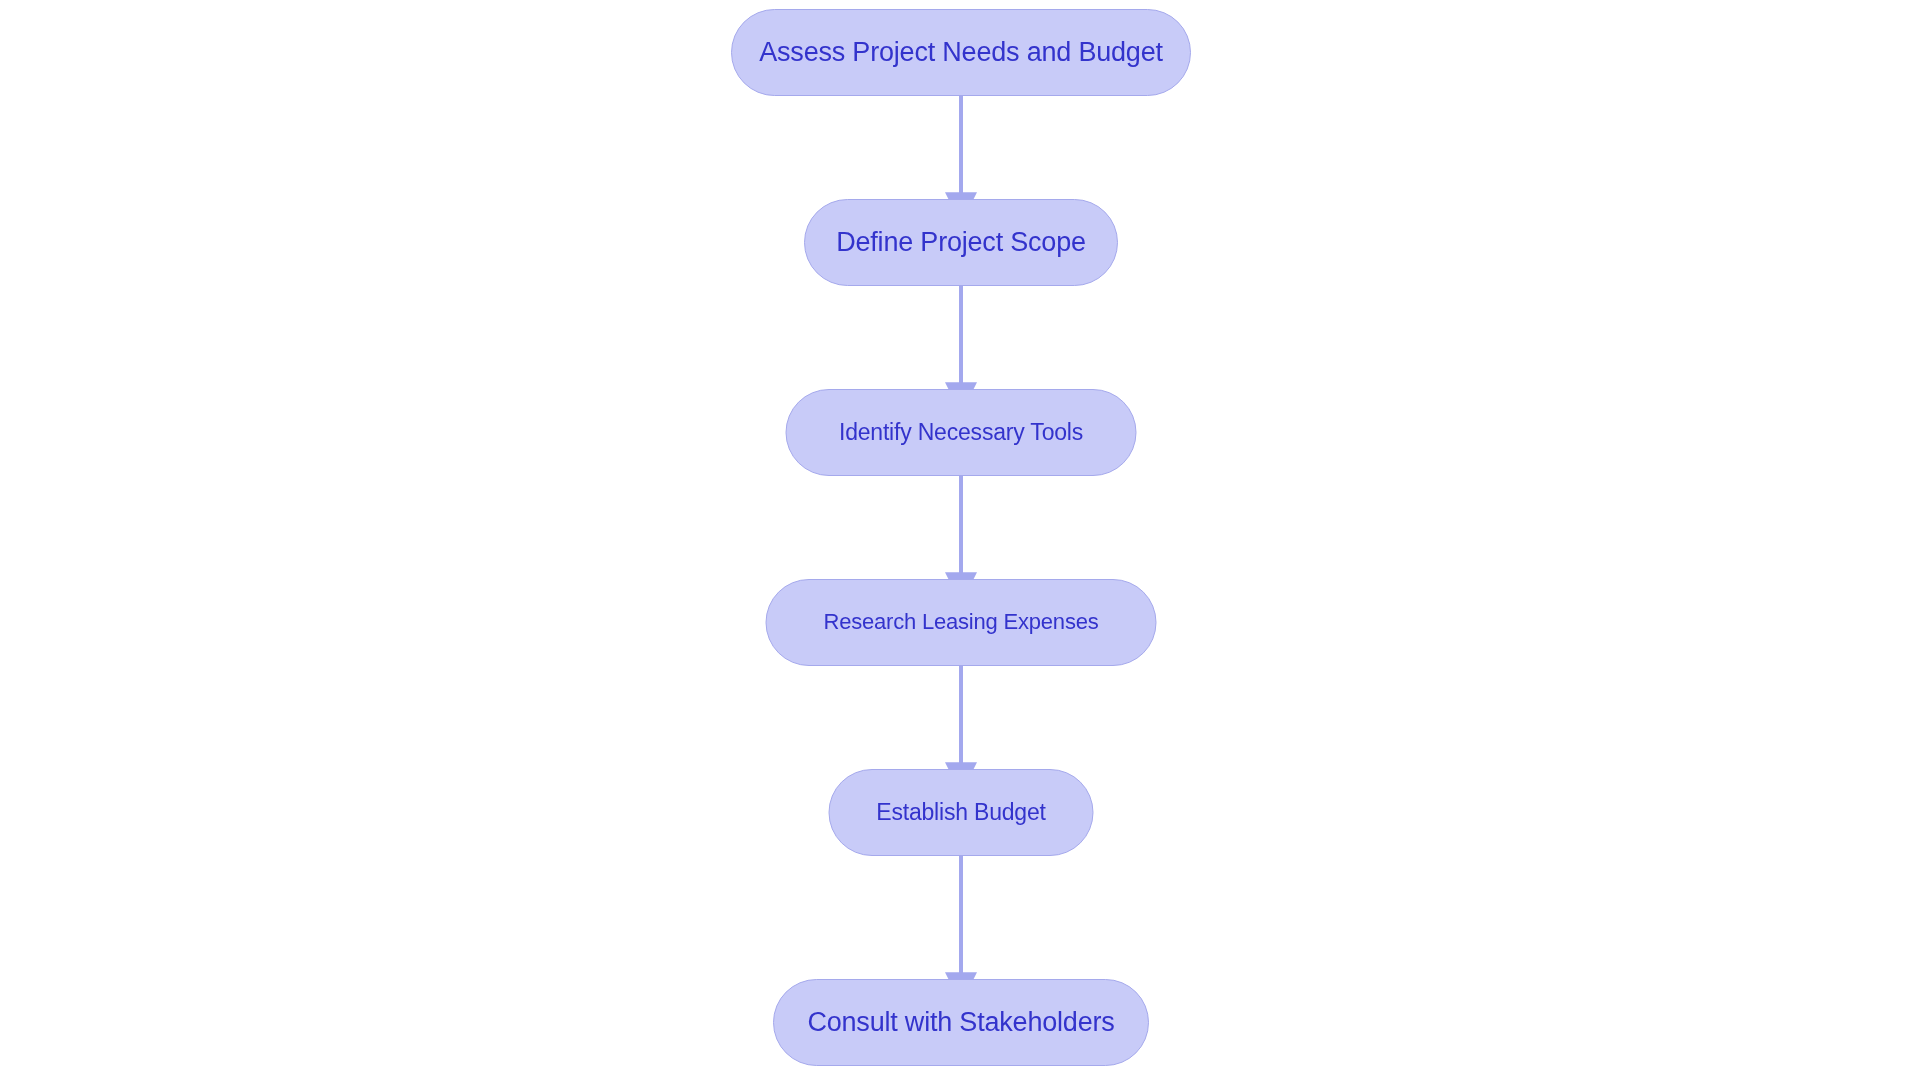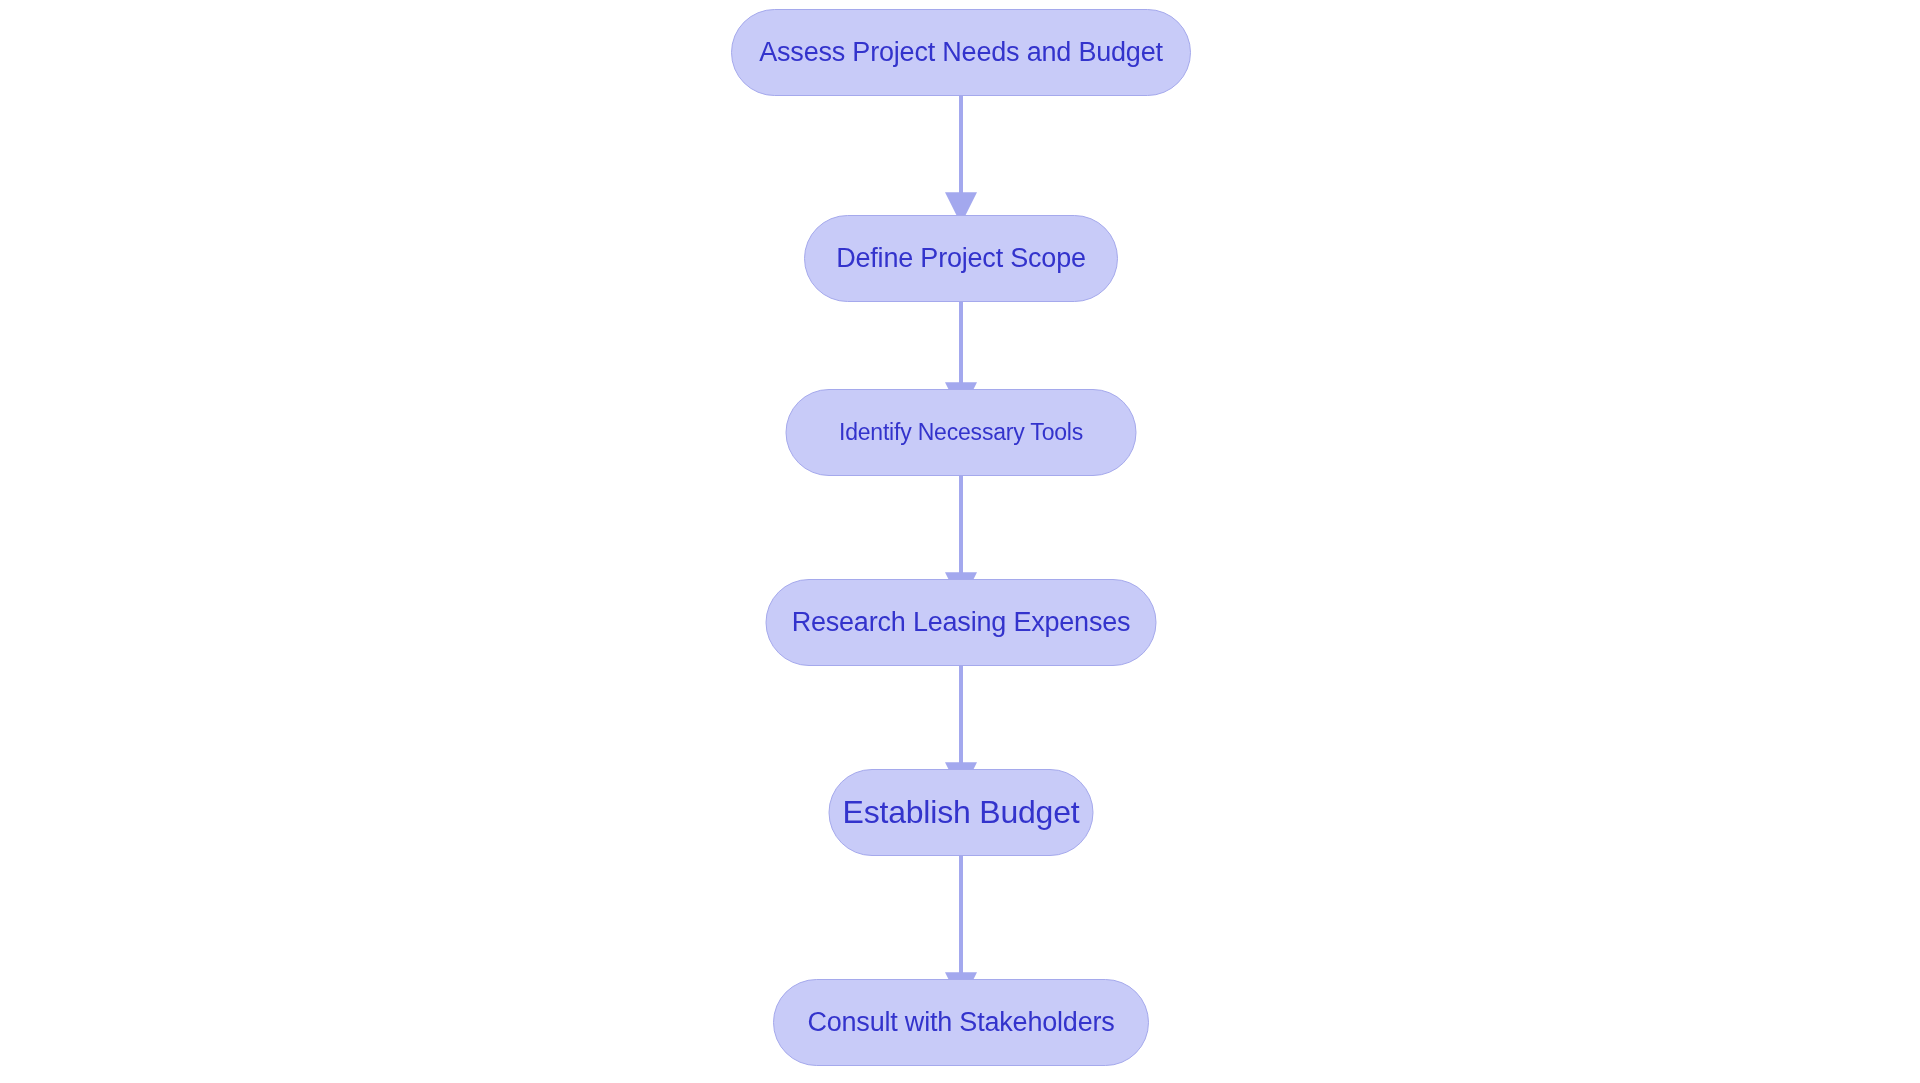--- a/index.html
+++ b/index.html
@@ -66,30 +66,30 @@
         <line x1="961" y1="476" x2="961" y2="577" stroke="#a3a8ee" stroke-width="4" marker-end="url(#arrowhead)"></line>
         <line x1="961" y1="666" x2="961" y2="767" stroke="#a3a8ee" stroke-width="4" marker-end="url(#arrowhead)"></line>
         <line x1="961" y1="856" x2="961" y2="977" stroke="#a3a8ee" stroke-width="4" marker-end="url(#arrowhead)"></line>
       </g>
   </svg>
 
   <div id="nodes-group">
       <div class="node" style="left: 961px; top: 9px; width: 460px; height: 87px; background: rgb(200, 203, 248); border-color: rgb(165, 169, 236);">
         <span class="node-label" style="color: rgb(51, 51, 204); font-size: 27px;">Assess Project Needs and Budget</span>
       </div>
-      <div class="node" style="left: 961px; top: 215px; width: 314px; height: 87px; background: rgb(200, 203, 248); border-color: rgb(165, 169, 236);">
+      <div class="node" style="left: 961px; top: 199px; width: 314px; height: 87px; background: rgb(200, 203, 248); border-color: rgb(165, 169, 236);">
         <span class="node-label" style="color: rgb(51, 51, 204); font-size: 27px;">Define Project Scope</span>
       </div>
       <div class="node" style="left: 961px; top: 389px; width: 351px; height: 87px; background: rgb(200, 203, 248); border-color: rgb(165, 169, 236);">
         <span class="node-label" style="color: rgb(51, 51, 204); font-size: 23px;">Identify Necessary Tools</span>
       </div>
       <div class="node" style="left: 961px; top: 579px; width: 391px; height: 87px; background: rgb(200, 203, 248); border-color: rgb(165, 169, 236);">
-        <span class="node-label" style="color: rgb(51, 51, 204); font-size: 27px;">Research Leasing Expenses</span>
+        <span class="node-label" style="color: rgb(51, 51, 204); font-size: 22px;">Research Leasing Expenses</span>
       </div>
       <div class="node" style="left: 961px; top: 769px; width: 265px; height: 87px; background: rgb(200, 203, 248); border-color: rgb(165, 169, 236);">
-        <span class="node-label" style="color: rgb(51, 51, 204); font-size: 32px;">Establish Budget</span>
+        <span class="node-label" style="color: rgb(51, 51, 204); font-size: 23px;">Establish Budget</span>
       </div>
       <div class="node" style="left: 961px; top: 979px; width: 376px; height: 87px; background: rgb(200, 203, 248); border-color: rgb(165, 169, 236);">
         <span class="node-label" style="color: rgb(51, 51, 204); font-size: 27px;">Consult with Stakeholders</span>
       </div>
     </div>
 
 </div>
 
 </body></html>

